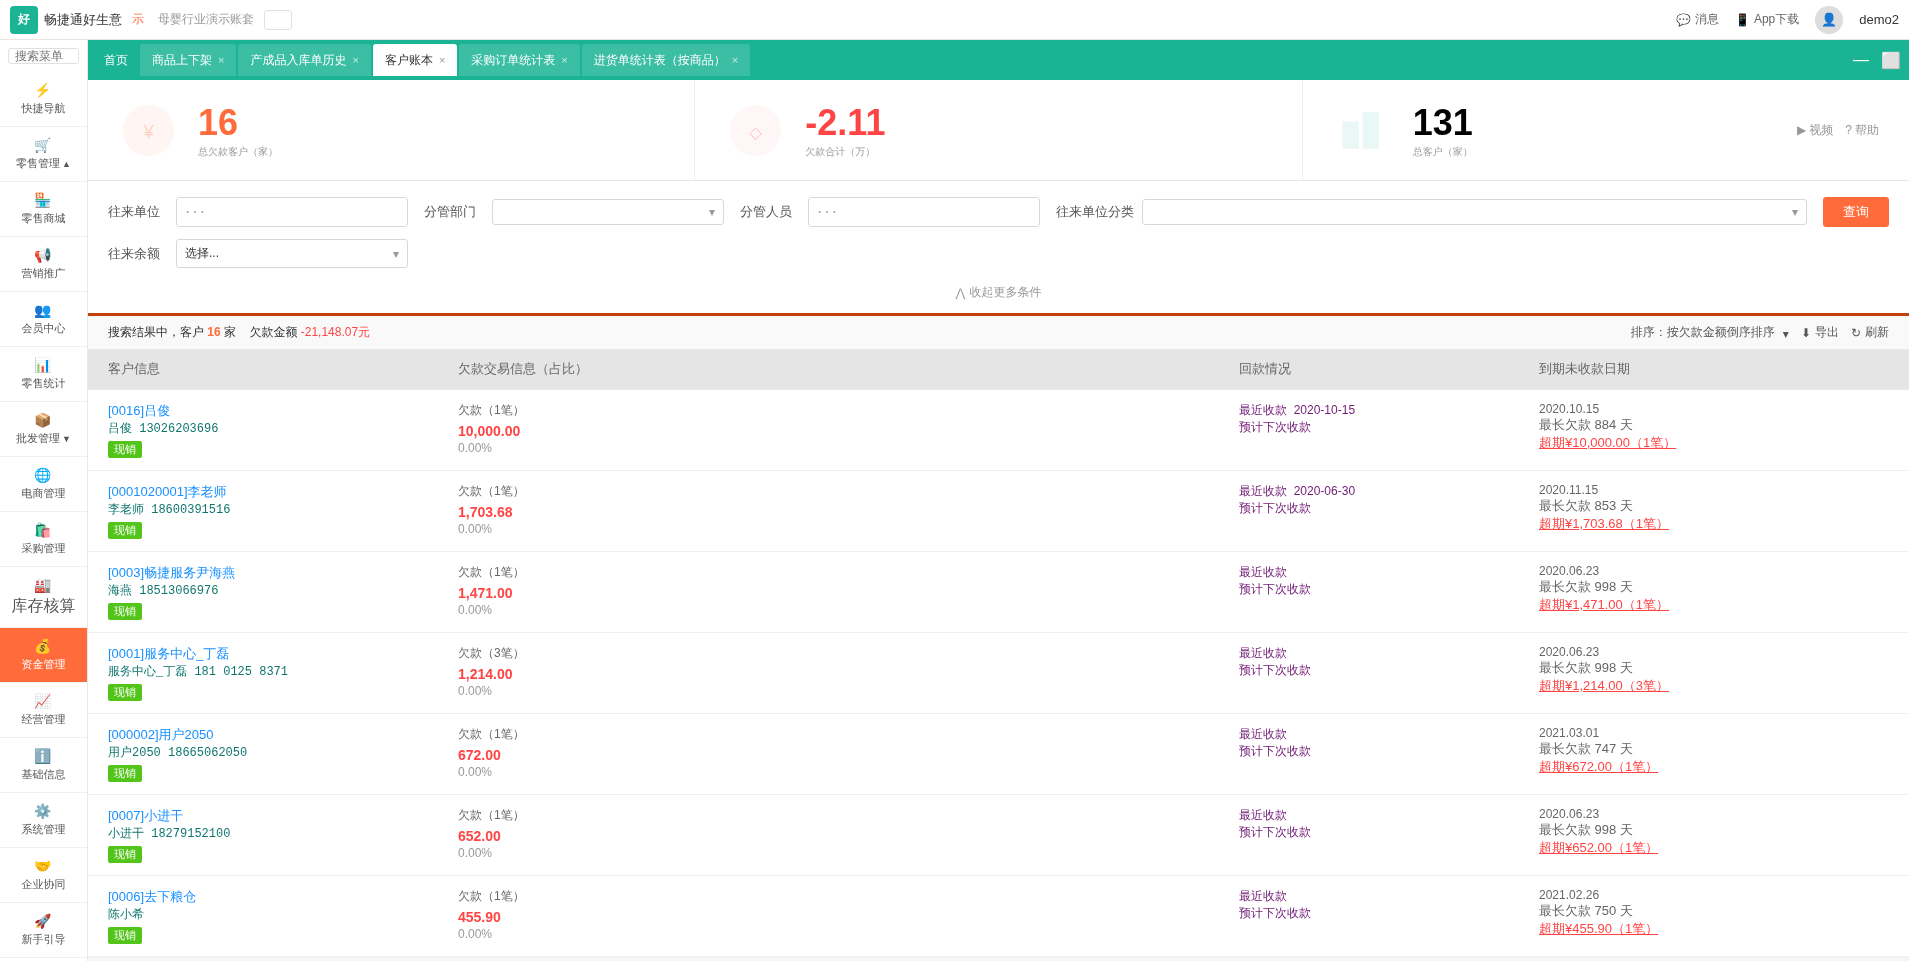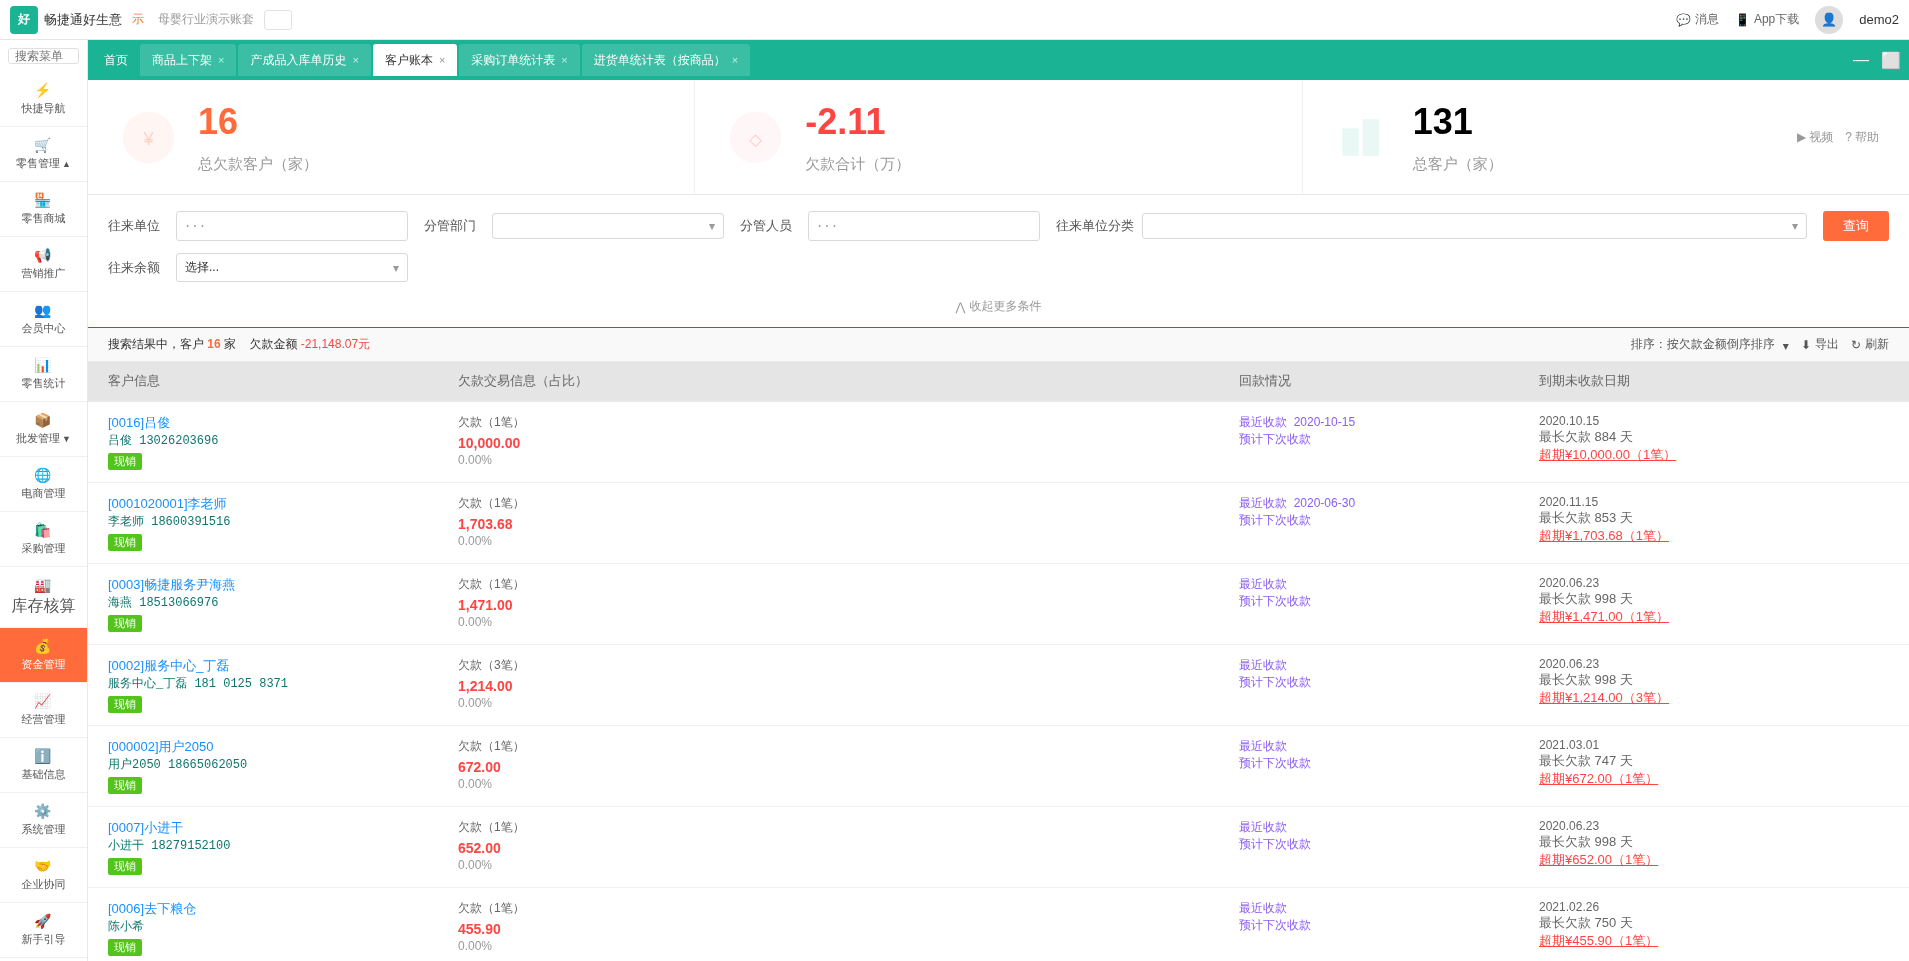--- a/index.html
+++ b/index.html
@@ -45,25 +45,25 @@
     
     .stats-row { display: flex; background: #fff; border-bottom: 1px solid #e8e8e8; }
     .stat-card { flex: 1; display: flex; align-items: center; padding: 20px 30px; gap: 20px; border-right: 1px solid #f0f0f0; }
     .stat-card:last-child { border-right: none; }
     .stat-icon { width: 60px; height: 60px; display: flex; align-items: center; justify-content: center; }
     .stat-icon svg { width: 55px; height: 55px; opacity: 0.3; }
     .stat-info { }
     .stat-number { font-size: 36px; font-weight: bold; color: #ff6b3b; line-height: 1.2; }
     .stat-number.negative { color: #ff4444; }
     .stat-number.black { color: #000; }
-    .stat-label { font-size: 15px; color: #999; margin-top: 12px; }
+    .stat-label { font-size: 10px; color: #999; margin-top: 0; }
     .stat-card-right { margin-left: auto; display: flex; align-items: center; gap: 12px; font-size: 12px; color: #999; }
 
     
-    .filter-section { background: #fff; padding: 16px 20px 8px; border-bottom: 1px solid #c2410c; }
+    .filter-section { background: #fff; padding: 16px 20px 8px; border-bottom: 3px solid #c2410c; }
     .filter-row { display: flex; align-items: center; gap: 16px; margin-bottom: 12px; flex-wrap: wrap; }
     .filter-item { display: flex; align-items: center; gap: 8px; flex: 1; min-width: 200px; max-width: 300px; }
     .filter-label { font-size: 13px; color: #555; white-space: nowrap; min-width: 60px; }
     .filter-input { flex: 1; border: 1px solid #d9d9d9; border-radius: 3px; padding: 5px 8px; font-size: 12px; color: #333; display: flex; align-items: center; justify-content: space-between; cursor: pointer; position: relative; }
     .filter-input .dots { color: #999; font-size: 16px; letter-spacing: 2px; }
     .filter-select { flex: 1; border: 1px solid #d9d9d9; border-radius: 3px; padding: 5px 8px; font-size: 12px; color: #333; display: flex; align-items: center; justify-content: space-between; cursor: pointer; }
     .filter-select .arrow { color: #999; }
     .filter-item-wide { display: flex; align-items: center; gap: 8px; flex: 1; min-width: 250px; }
     .filter-btn-search { background: #ff6b3b; color: #fff; border: none; border-radius: 3px; padding: 6px 20px; font-size: 13px; cursor: pointer; white-space: nowrap; }
     .collapse-btn { display: flex; align-items: center; justify-content: center; gap: 4px; color: #999; font-size: 12px; cursor: pointer; padding: 4px 0; }
@@ -81,21 +81,21 @@
     .data-table { width: 100%; background: #fff; }
     .table-header { display: grid; grid-template-columns: 350px 1fr 300px 350px; background: #e5e5e5; border-bottom: 2px solid #e8e8e8; padding: 10px 20px; }
     .table-header-cell { font-size: 13px; color: #666; font-weight: normal; }
     .table-row { display: grid; grid-template-columns: 350px 1fr 300px 350px; border-bottom: 1px solid #f0f0f0; padding: 12px 20px; align-items: start; background: #fff; }
     .customer-name { color: #1890ff; font-size: 13px; cursor: pointer; text-decoration: none; }
     .customer-phone { color: #0f766e; font-size: 12px; margin-top: 0; font-family: Liberation Mono, monospace; }
     .customer-tag { display: inline-block; background: #52c41a; color: #fff; font-size: 11px; padding: 1px 6px; border-radius: 2px; margin-top: 4px; }
     .debt-amount { color: #ff4444; font-size: 14px; font-weight: bold; margin-top: 4px; }
     .debt-info { font-size: 12px; color: #666; }
     .debt-ratio { color: #999; font-size: 12px; margin-top: 2px; }
-    .payback-info { font-size: 12px; color: #8b5cf6; }
+    .payback-info { font-size: 12px; color: #701a75; }
     .overdue-info { font-size: 12px; color: #666; }
     .overdue-link { color: #ff4444; cursor: pointer; text-decoration: underline; }
     .overdue-days { color: #666; }
 
     
     ::-webkit-scrollbar { width: 6px; height: 6px; }
     ::-webkit-scrollbar-track { background: #f1f1f1; }
     ::-webkit-scrollbar-thumb { background: #ccc; border-radius: 3px; }
   </style>
 </head>
@@ -443,21 +443,21 @@
             </div>
             <div>
               <div class="overdue-info">2020.06.23</div>
               <div class="overdue-days">最长欠款 998 天</div>
               <a class="overdue-link">超期¥1,471.00（1笔）</a>
             </div>
           </div>
 
           <div class="table-row">
             <div>
-              <a class="customer-name">[0002]服务中心_丁磊</a>
+              <a class="customer-name">[0001]服务中心_丁磊</a>
               <div class="customer-phone">服务中心_丁磊  181 0125 8371</div>
               <span class="customer-tag">现销</span>
             </div>
             <div>
               <div class="debt-info">欠款（3笔）</div>
               <div class="debt-amount">1,214.00</div>
               <div class="debt-ratio">0.00%</div>
             </div>
             <div>
               <div class="payback-info">最近收款</div>

